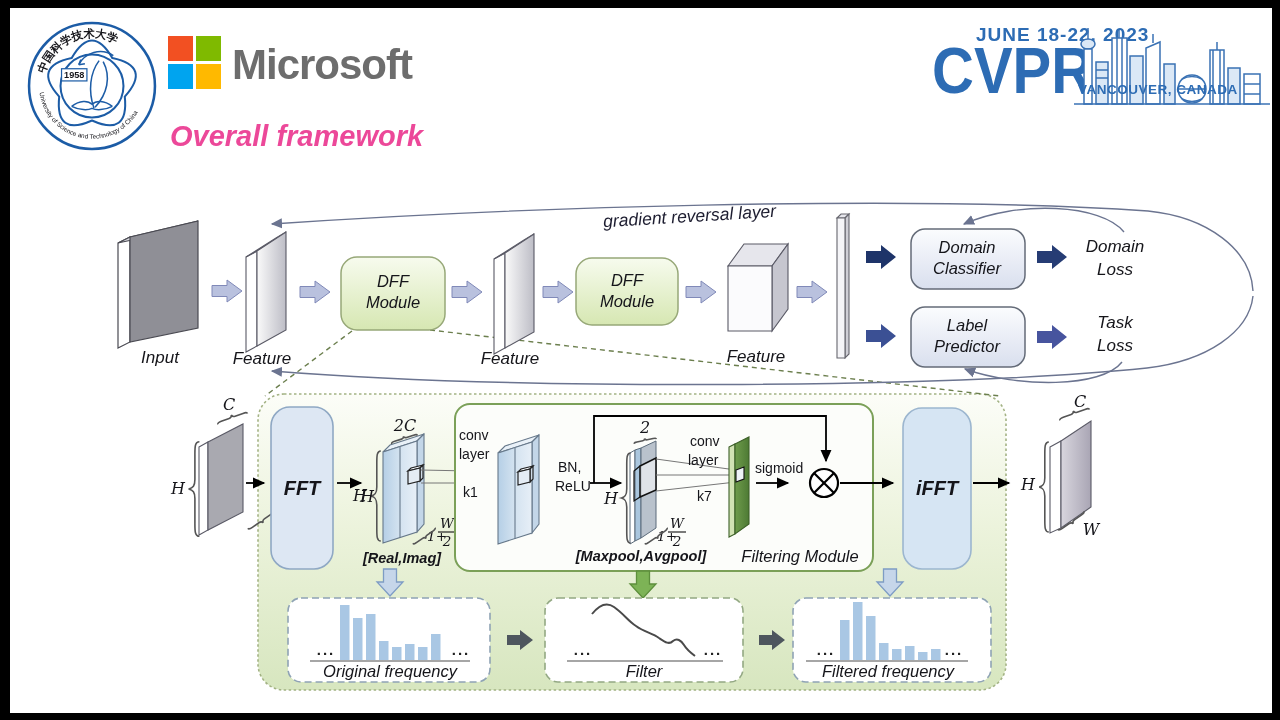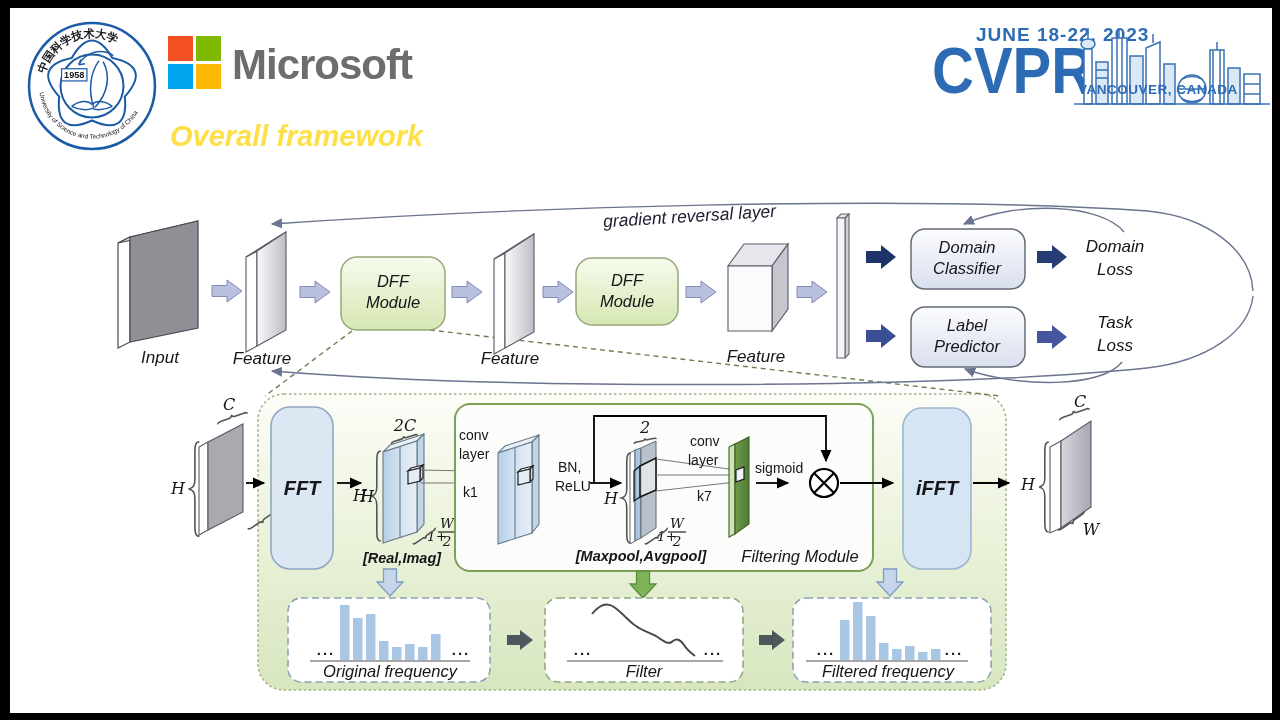--- a/index.html
+++ b/index.html
@@ -6,21 +6,21 @@
   .stage { position:relative; width:1280px; height:720px; background:#000; overflow:hidden;
            font-family:"Liberation Sans", sans-serif; }
   .slide { position:absolute; left:10px; top:8px; width:1262px; height:705px; background:#ffffff; }
 
   
   .ustc { position:absolute; left:26px; top:20px; width:132px; height:132px; }
   .ms   { position:absolute; left:168px; top:36px; display:flex; align-items:flex-end; }
   .ms-grid { display:grid; grid-template-columns:25px 25px; grid-template-rows:25px 25px; gap:3px; }
   .ms-name { margin-left:11px; font-size:42px; font-weight:600; color:#6d6d6d; letter-spacing:-1px; }
   .title { position:absolute; left:170px; top:120px; font-size:29px; font-weight:bold;
-           font-style:italic; color:#fde047; }
+           font-style:italic; color:#ec4899; }
   .cvpr { position:absolute; left:930px; top:22px; width:345px; height:95px; }
   .cvpr-dates { position:absolute; left:10px; top:2px; font-size:19px; font-weight:bold;
                 letter-spacing:1px; color:#2d6cb4;margin-left:36px; }
   .cvpr-name { position:absolute; left:2px; top:16px; font-size:58px; font-weight:800;
                color:#2d6cb4; line-height:1; transform:scaleY(1.12); transform-origin:top left; }
   .cvpr-sky { position:absolute; left:142px; top:0px; }
   .cvpr-loc { position:absolute; left:148px; top:60px; font-size:13.5px; font-weight:bold;
               letter-spacing:0.5px; color:#2d6cb4; white-space:nowrap; }
 
   svg text { font-family:"Liberation Sans", sans-serif; fill:#15151a; }

